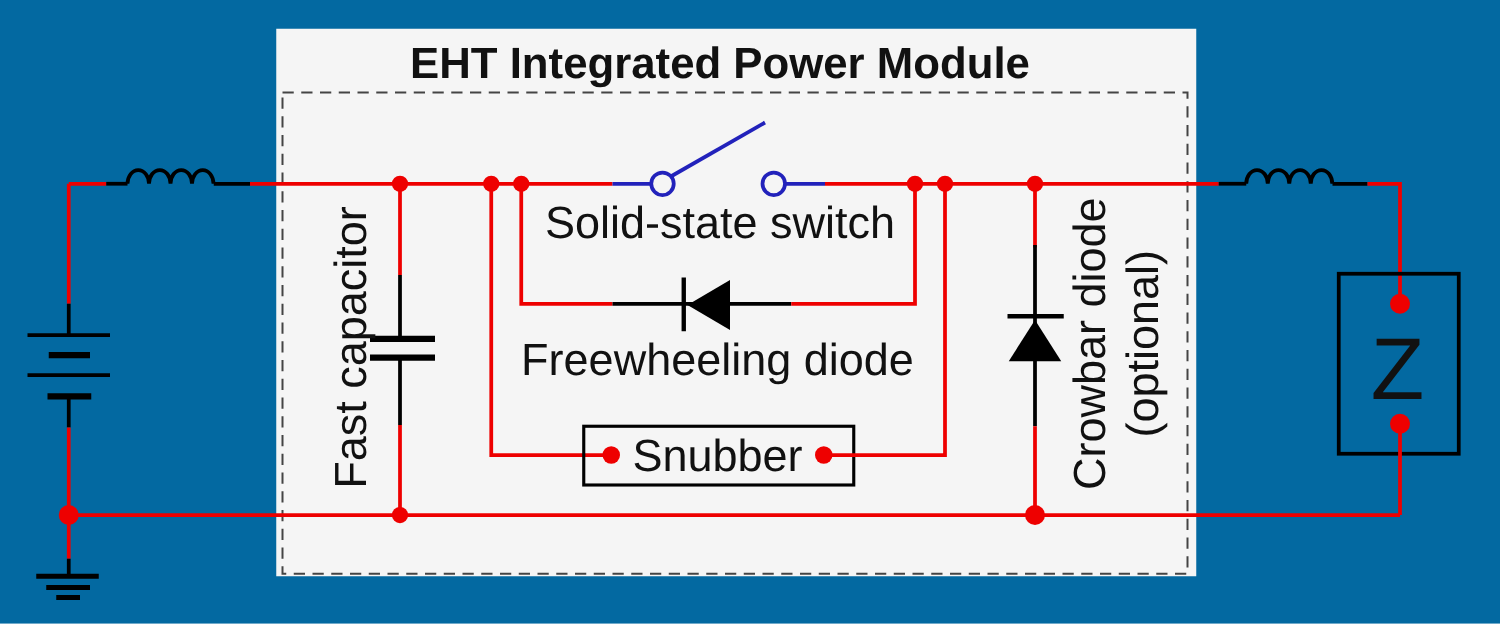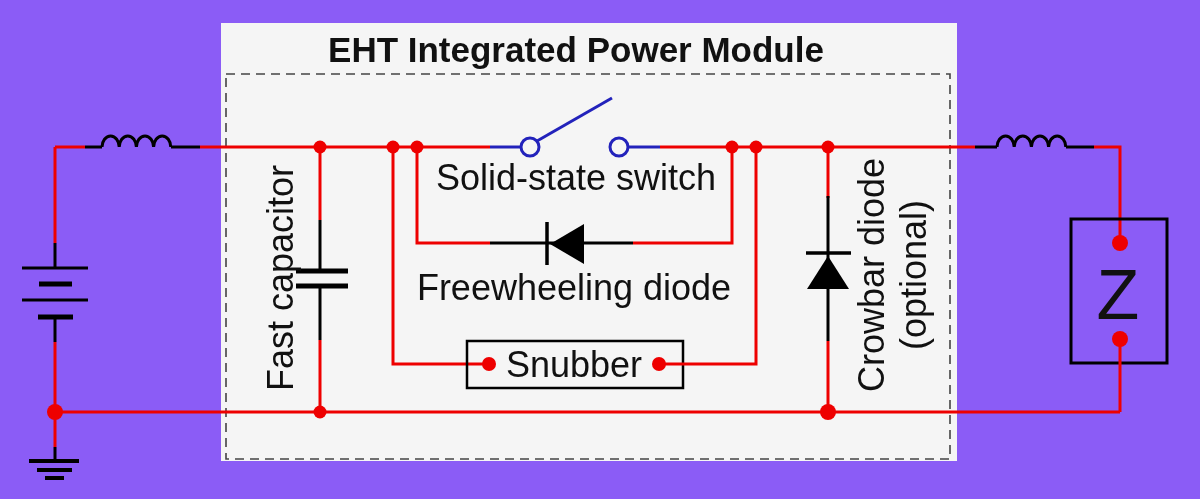--- a/index.html
+++ b/index.html
@@ -1,16 +1,16 @@
 <!DOCTYPE html>
 <html style="--wire: #ee0000; --switch-blue: #2222bb; --component: #000000; --module-fill: #f5f5f5; --module-border: #444444; --ink: #111111;"><head>
 <meta charset="utf-8">
 <style>
   html,body{margin:0;padding:0;background:#ffffff;}
-  .stage{width:1200px;height:499px;background:#8b5cf6;position:relative;overflow:hidden;}
+  .stage{width:1200px;height:499px;background:#0369a1;position:relative;overflow:hidden;}
   svg{display:block;}
   .wire{stroke:var(--wire,#ee0000);stroke-width:3;fill:none;stroke-linejoin:miter;}
   .blue{stroke:var(--switch-blue,#2222bb);stroke-width:3;fill:none;}
   .blk{stroke:var(--component,#000000);stroke-width:3;fill:none;}
   .plate{stroke:var(--component,#000000);stroke-width:5;fill:none;}
   .gbar{stroke:var(--component,#000000);stroke-width:4;fill:none;}
   .dbar{stroke:var(--component,#000000);stroke-width:3.5;fill:none;}
   .fill-blk{fill:var(--component,#000000);stroke:none;}
   .dot{fill:var(--wire,#ee0000);stroke:none;}
   .module-fill{fill:var(--module-fill,#f5f5f5);stroke:none;}

